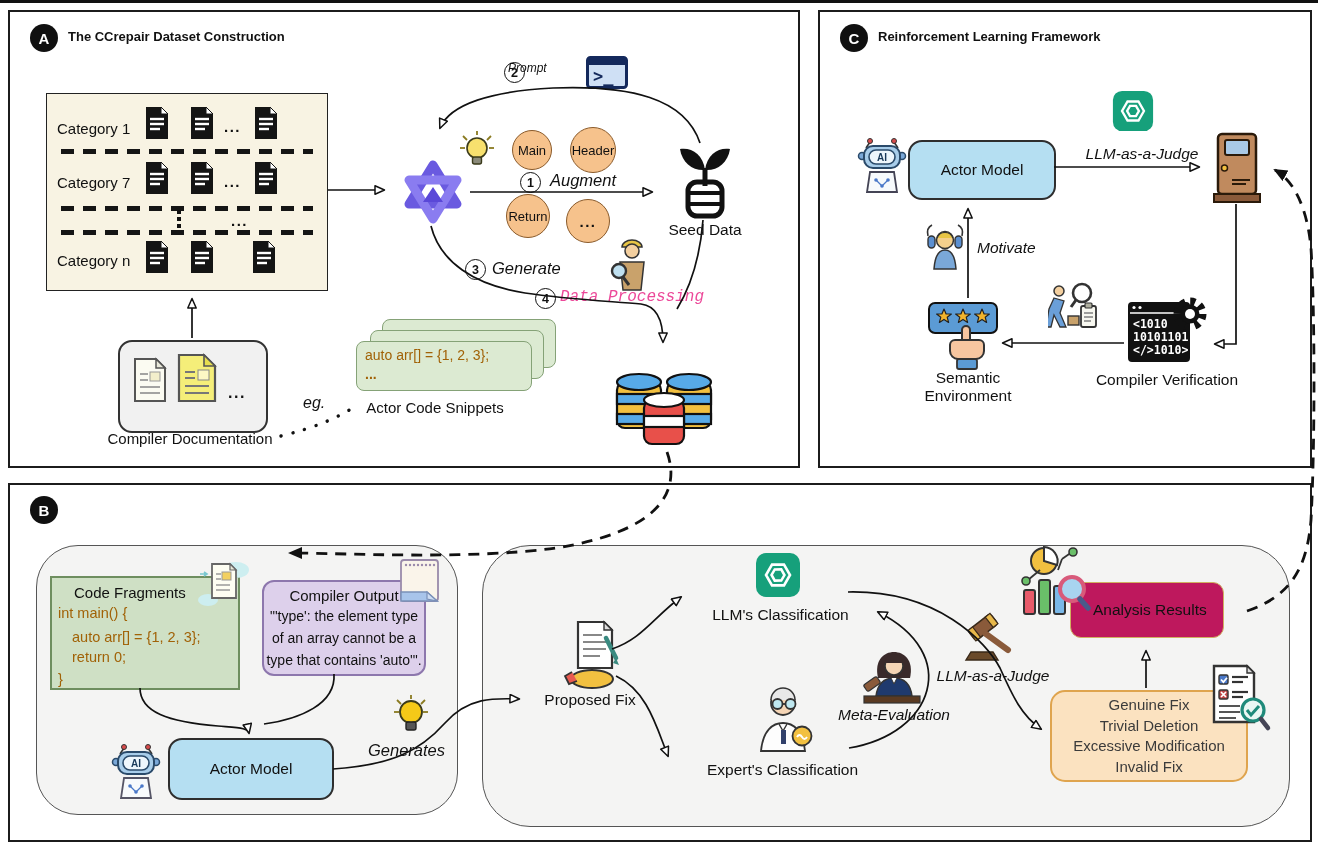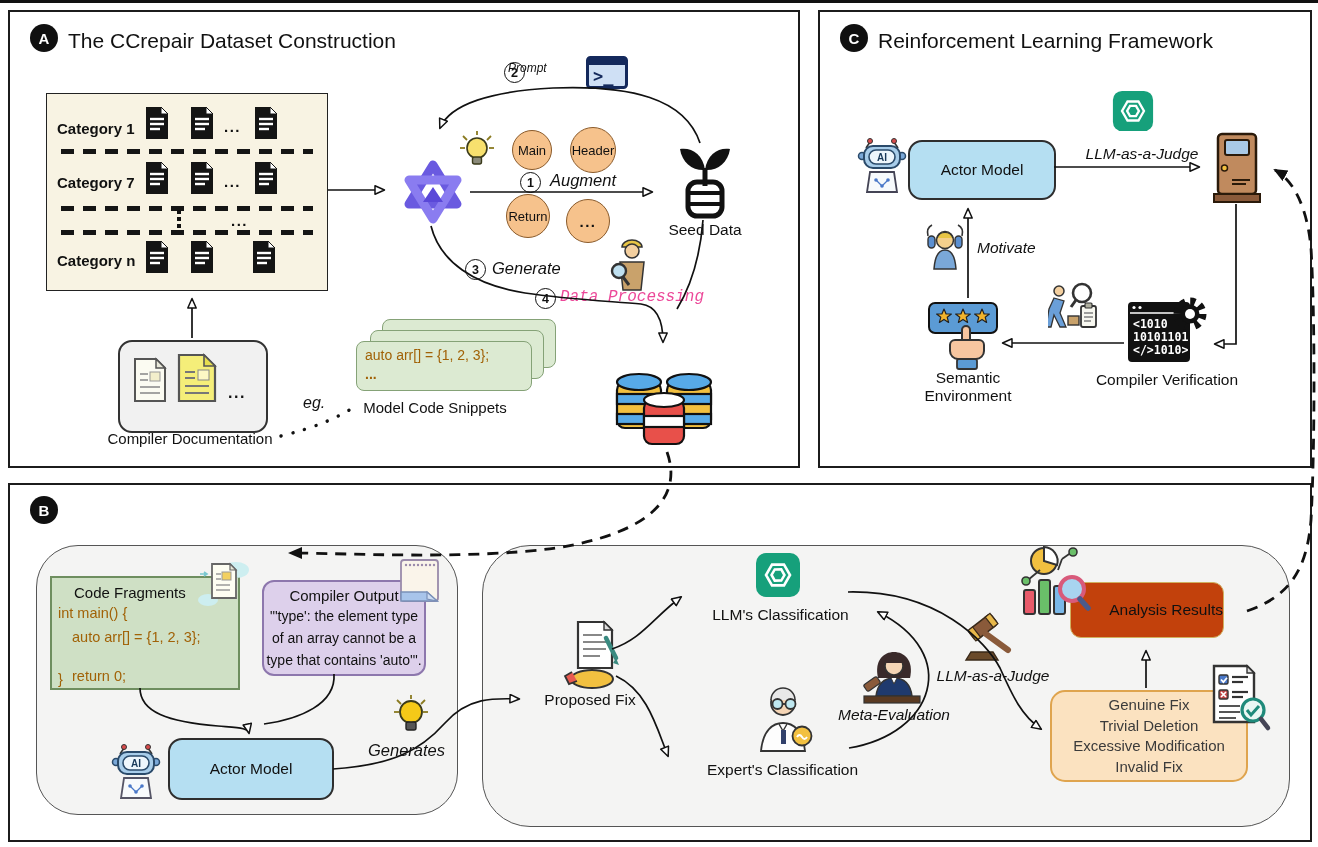--- a/index.html
+++ b/index.html
@@ -1,45 +1,45 @@
 <!DOCTYPE html>
 <html><head>
 <meta charset="utf-8">
 <style>
   html,body{margin:0;padding:0;background:#fff;}
   #stage{position:relative;width:1318px;height:847px;background:#fff;overflow:hidden;
          font-family:"Liberation Sans",sans-serif;color:#111;}
   .panel{position:absolute;background:#fff;border:2px solid #1c1c1c;}
   .badge{position:absolute;width:28px;height:28px;border-radius:50%;background:#101010;color:#fff;
          font-weight:bold;font-size:15px;display:flex;align-items:center;justify-content:center;}
-  .ptitle{position:absolute;font-size:21px;font-weight:normal;}
+  .ptitle{position:absolute;font-size:13px;font-weight:bold;}
   .lbl{position:absolute;font-size:15px;line-height:1.15;}
   .it{font-style:italic;}
   .ctr{text-align:center;}
   .bold{font-weight:bold;}
   .gray{color:#ec4899;font-family:Liberation Mono, monospace;}
   .numcirc{position:absolute;width:19px;height:19px;border:1.6px solid #111;border-radius:50%;
            font-size:12.5px;font-weight:bold;display:flex;align-items:center;justify-content:center;background:#fff;}
   .container-b{position:absolute;background:#f4f4f3;border:1.6px solid #555;}
   .catbox{position:absolute;background:#f8f3e3;border:1.6px solid #222;}
-  .catlabel{position:absolute;font-size:15px;font-weight:bold;}
+  .catlabel{position:absolute;font-size:15px;font-weight:normal;}
   .dashline{position:absolute;height:4.5px;background:repeating-linear-gradient(90deg,#151515 0 13px,transparent 13px 22px);}
   .chip{position:absolute;background:#f6c28c;border:1.6px solid #8a5a2a;border-radius:50%;
         display:flex;align-items:center;justify-content:center;font-size:13px;}
   .card{position:absolute;background:#dcead2;border:1.5px solid #85a277;border-radius:8px;}
   .codetext{font-size:14px;color:#a16207;}
   .bluebox{position:absolute;background:#b5dff2;border:2px solid #2e2e2e;border-radius:14px;
            display:flex;align-items:center;justify-content:center;font-size:15.5px;}
   .greenbox{position:absolute;background:#cfe0c5;border:2px solid #6e8e5f;}
   .purplebox{position:absolute;background:#ddd0eb;border:2px solid #8d77ad;border-radius:12px;}
   .orangebox{position:absolute;background:#fbe2c0;border:2px solid #dfa44e;border-radius:15px;
              display:flex;flex-direction:column;align-items:center;justify-content:center;}
   .orangebox span{font-size:15px;color:#3b3b3b;line-height:20.5px;}
-  .yellowbox{position:absolute;background:#c2410c;border:1.8px solid #d0b060;border-radius:11px;
-             display:flex;align-items:center;justify-content:flex-end;font-size:15.5px;}
+  .yellowbox{position:absolute;background:#be185d;border:1.8px solid #d0b060;border-radius:11px;
+             display:flex;align-items:center;justify-content:flex-start;font-size:15.5px;}
   .starsbox{position:absolute;background:#5b9bd5;border:2.5px solid #111;border-radius:7px;
             display:flex;align-items:center;justify-content:center;}
   .graybox{position:absolute;background:#f1f1f1;border:2px solid #333;border-radius:14px;}
   .vdots{position:absolute;display:flex;flex-direction:column;gap:3px;}
   .vdots i{width:4px;height:4px;background:#111;display:block;}
   .ell{font-weight:bold;letter-spacing:1.5px;font-size:15px;}
   #wires{position:absolute;left:0;top:0;z-index:6;pointer-events:none;}
   .icon{position:absolute;z-index:3;}
   .botrule{position:absolute;left:0;top:844;width:1318px;height:3px;background:#111;}
 </style>
@@ -183,21 +183,21 @@
   <span class="lbl ell" style="position:absolute;left:228px;top:384px;font-size:16px;">...</span>
   <div class="lbl ctr" style="left:100px;top:430px;width:180px;text-align:center;">Compiler Documentation</div>
   <div class="lbl it" style="left:303px;top:394px;font-size:16px;">eg.</div>
 
   <div class="card" style="left:382px;top:319px;width:172px;height:47px;"></div>
   <div class="card" style="left:370px;top:330px;width:172px;height:47px;"></div>
   <div class="card" style="left:356px;top:341px;width:174px;height:48px;">
     <div class="codetext" style="position:absolute;left:8px;top:5px;">auto arr[] = {1, 2, 3};</div>
     <div class="codetext bold" style="position:absolute;left:8px;top:24px;">...</div>
   </div>
-  <div class="lbl ctr" style="left:360px;top:399px;width:150px;">Model Code Snippets</div>
+  <div class="lbl ctr" style="left:360px;top:399px;width:150px;">Actor Code Snippets</div>
 
   <svg class="icon" style="left:397px;top:156px;" width="72" height="72" viewBox="0 0 72 72">
     <path d="M36 9 L60 48 H12 Z" fill="none" stroke="#6a5ae0" stroke-width="9" stroke-linejoin="round"></path>
     <path d="M36 63 L12 24 H60 Z" fill="none" stroke="#8a7cf0" stroke-width="9" stroke-linejoin="round"></path>
     <path d="M36 31 L46 46 H26 Z" fill="#5a48d8"></path>
   </svg>
   <svg class="icon" style="left:458px;top:130px;" width="38" height="42" viewBox="0 0 38 42">
     <g stroke="#8a7a20" stroke-width="1.8">
         <line x1="19" y1="1" x2="19" y2="5"></line>
         <line x1="5" y1="6" x2="9" y2="10"></line>
@@ -371,21 +371,21 @@
 
   <div class="badge" style="left:30px;top:496px;">B</div>
 
   <div class="container-b" style="left:36px;top:545px;width:420px;height:268px;border-radius:42px;"></div>
   <div class="container-b" style="left:482px;top:545px;width:806px;height:280px;border-radius:48px;"></div>
 
   <div class="greenbox" style="left:50px;top:576px;width:186px;height:110px;">
     <div class="lbl" style="left:22px;top:6px;">Code Fragments</div>
     <div class="codetext" style="position:absolute;left:6px;top:27px;font-size:14.5px;">int main() {</div>
     <div class="codetext" style="position:absolute;left:20px;top:51px;font-size:14.5px;">auto arr[] = {1, 2, 3};</div>
-    <div class="codetext" style="position:absolute;left:20px;top:90px;font-size:14.5px;">return 0;</div>
+    <div class="codetext" style="position:absolute;left:20px;top:71px;font-size:14.5px;">return 0;</div>
     <div class="codetext" style="position:absolute;left:6px;top:93px;font-size:14.5px;">}</div>
   </div>
   <svg class="icon" style="left:196px;top:558px;z-index:4;" width="54" height="52" viewBox="0 0 54 52">
     <ellipse cx="40" cy="12" rx="13" ry="8" fill="#cdeef0"></ellipse>
     <ellipse cx="12" cy="42" rx="10" ry="6" fill="#cdeef0"></ellipse>
     <path d="M16,6 h18 l6,6 v28 h-24 z" fill="#fdfdf2" stroke="#666" stroke-width="1.8"></path>
     <path d="M34,6 l6,6 h-6 z" fill="#e8e8d8" stroke="#666" stroke-width="1.2"></path>
     <rect x="26" y="14" width="9" height="8" fill="#f2d060" stroke="#999"></rect>
     <g stroke="#999" stroke-width="1.5">
         <line x1="20" y1="16" x2="25" y2="16"></line>

